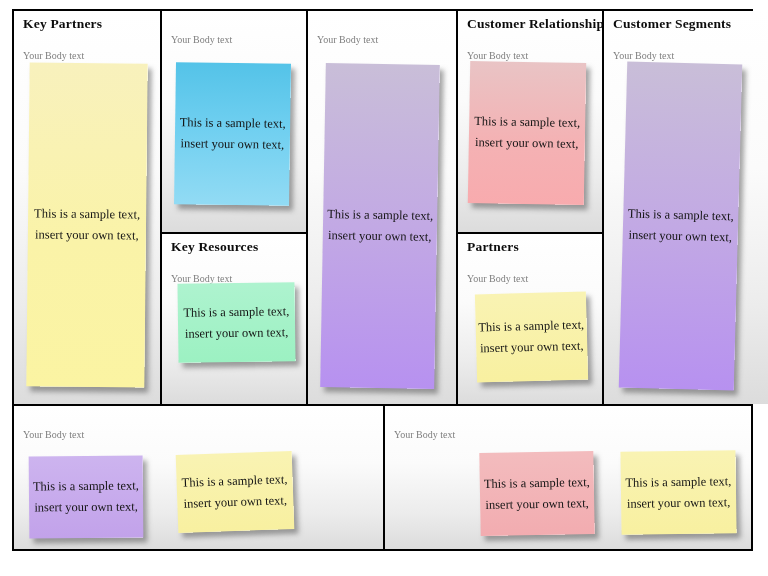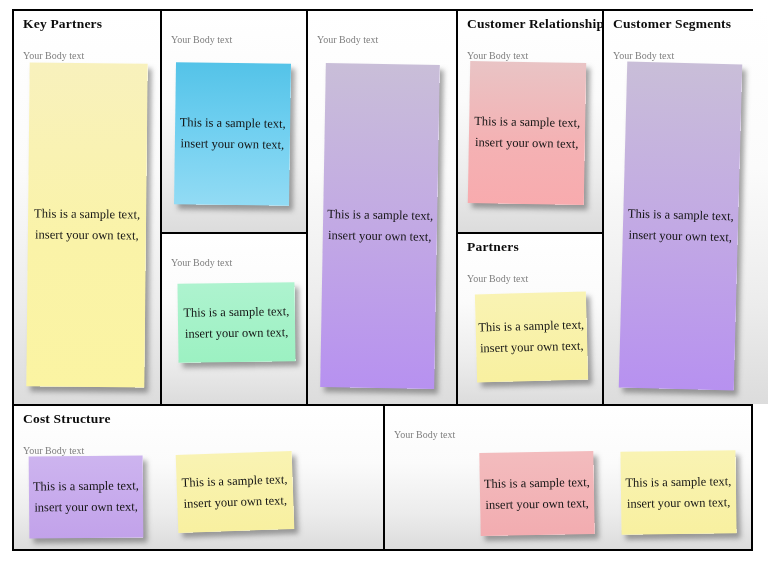--- a/index.html
+++ b/index.html
@@ -54,20 +54,21 @@
       <div class="cell-head">
         <div class="cell-sub">Your Body text</div>
       </div>
       <div class="note n-blue" style="left:13px;top:52px;width:115px;height:142px;transform:rotate(0.8deg);">
         <div class="note-text">This is a sample text, insert your own text,</div>
       </div>
     </div>
 
     <div class="cell" style="left:150px;top:225px;width:144px;height:170px;">
       <div class="cell-head">
+        <div class="cell-title">Key Resources</div>
         <div class="cell-sub">Your Body text</div>
       </div>
       <div class="note n-green" style="left:16px;top:49px;width:117px;height:79px;transform:rotate(-0.8deg);">
         <div class="note-text">This is a sample text, insert your own text,</div>
       </div>
     </div>
 
     <div class="cell" style="left:296px;top:2px;width:148px;height:393px;">
       <div class="cell-head">
         <div class="cell-sub">Your Body text</div>
@@ -102,21 +103,20 @@
         <div class="cell-title">Customer Segments</div>
         <div class="cell-sub">Your Body text</div>
       </div>
       <div class="note n-purple" style="left:19px;top:52px;width:115px;height:326px;transform:rotate(1.5deg);">
         <div class="note-text">This is a sample text, insert your own text,</div>
       </div>
     </div>
 
     <div class="cell" style="left:2px;top:397px;width:369px;height:143px;">
       <div class="cell-head">
-        <div class="cell-title">Cost Structure</div>
         <div class="cell-sub">Your Body text</div>
       </div>
       <div class="note n-purple-sm" style="left:15px;top:50px;width:114px;height:82px;transform:rotate(-0.5deg);">
         <div class="note-text">This is a sample text, insert your own text,</div>
       </div>
       <div class="note n-yellow-sm" style="left:163px;top:47px;width:116px;height:78px;transform:rotate(-2deg);">
         <div class="note-text">This is a sample text, insert your own text,</div>
       </div>
     </div>
 

